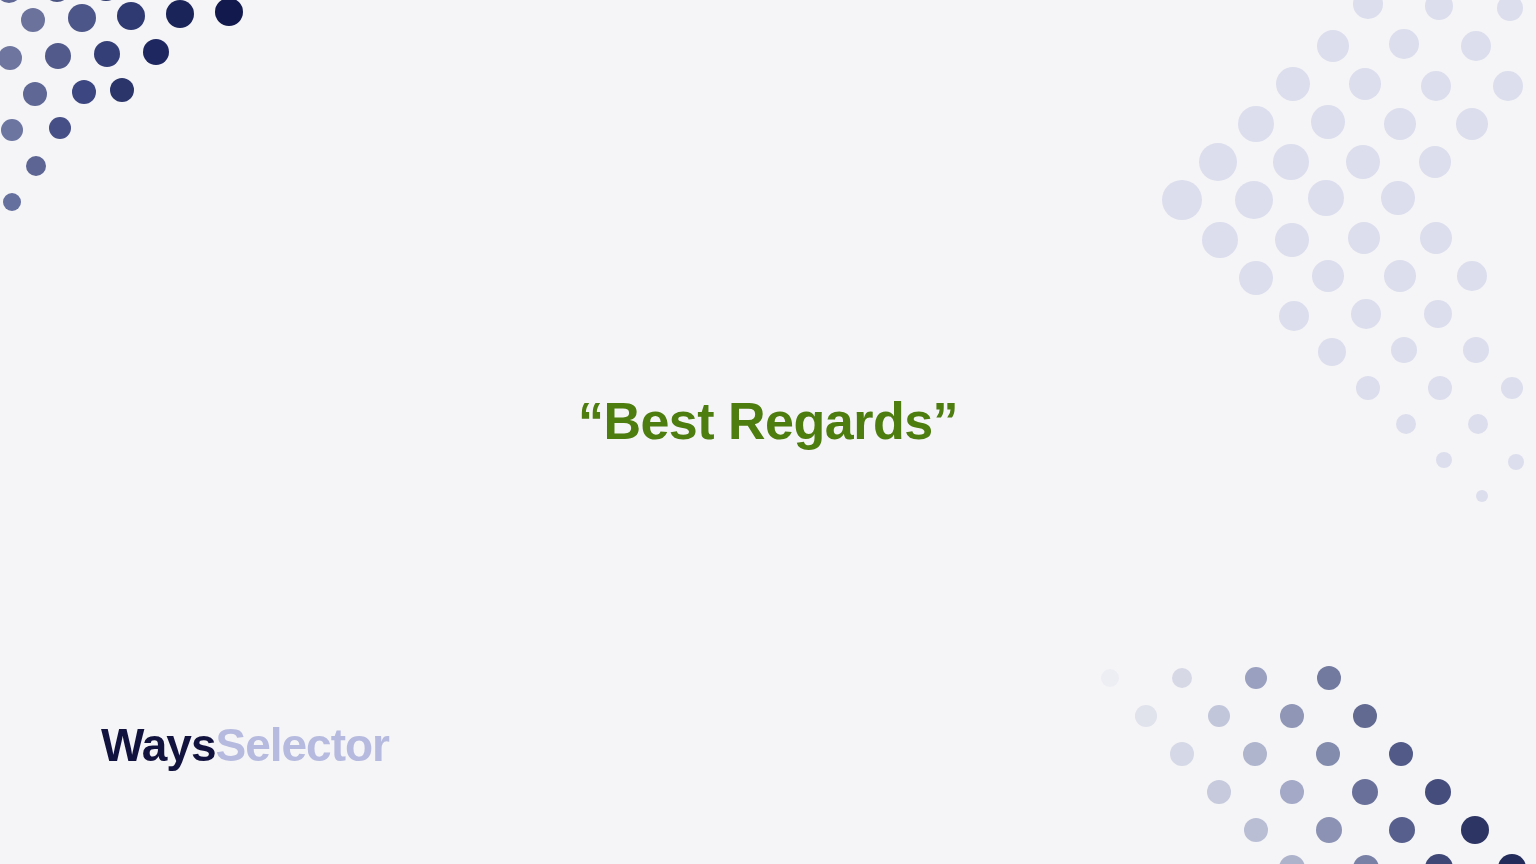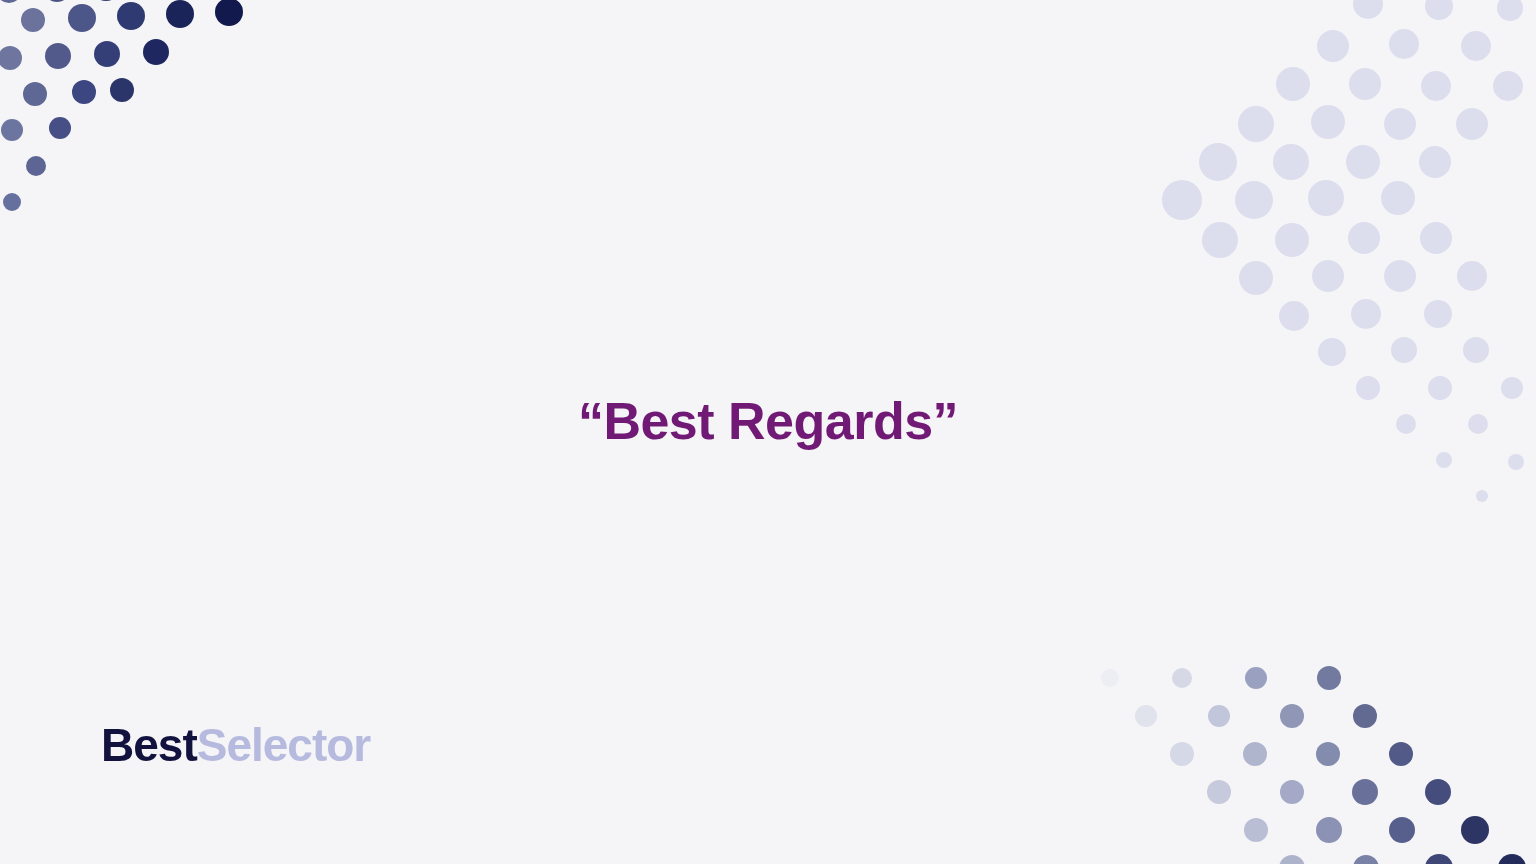--- a/index.html
+++ b/index.html
@@ -55,21 +55,21 @@
 
   #main-title {
     position:absolute;
     left:0;
     top:392px;
     width:1536px;
     text-align:center;
     font-size:52px;
     font-weight:700;
     letter-spacing:-0.5px;
-    color:#701a75;
+    color:#4d7c0f;
     line-height:1.15;
   }
 
   
   #brand-logo {
     position:absolute;
     left:101px;
     top:722px;
     font-size:46px;
     font-weight:700;
@@ -177,15 +177,15 @@
       <span class="dot" style="width: 28px; height: 28px; left: 375px; top: 162px; background: rgb(45, 53, 100);"></span>
       <span class="dot" style="width: 26px; height: 26px; left: 193px; top: 201px; background: rgb(174, 179, 204);"></span>
       <span class="dot" style="width: 26px; height: 26px; left: 267px; top: 201px; background: rgb(122, 129, 167);"></span>
       <span class="dot" style="width: 28px; height: 28px; left: 339px; top: 200px; background: rgb(63, 71, 118);"></span>
       <span class="dot" style="width: 28px; height: 28px; left: 412px; top: 200px; background: rgb(35, 43, 90);"></span>
     </div>
 
 
   <h1 id="main-title">“Best Regards”</h1>
 
-  <div id="brand-logo"><span class="word">Best</span><span class="selector">Selector</span></div>
+  <div id="brand-logo"><span class="word">Ways</span><span class="selector">Selector</span></div>
 
 </div>
 
 </body></html>

